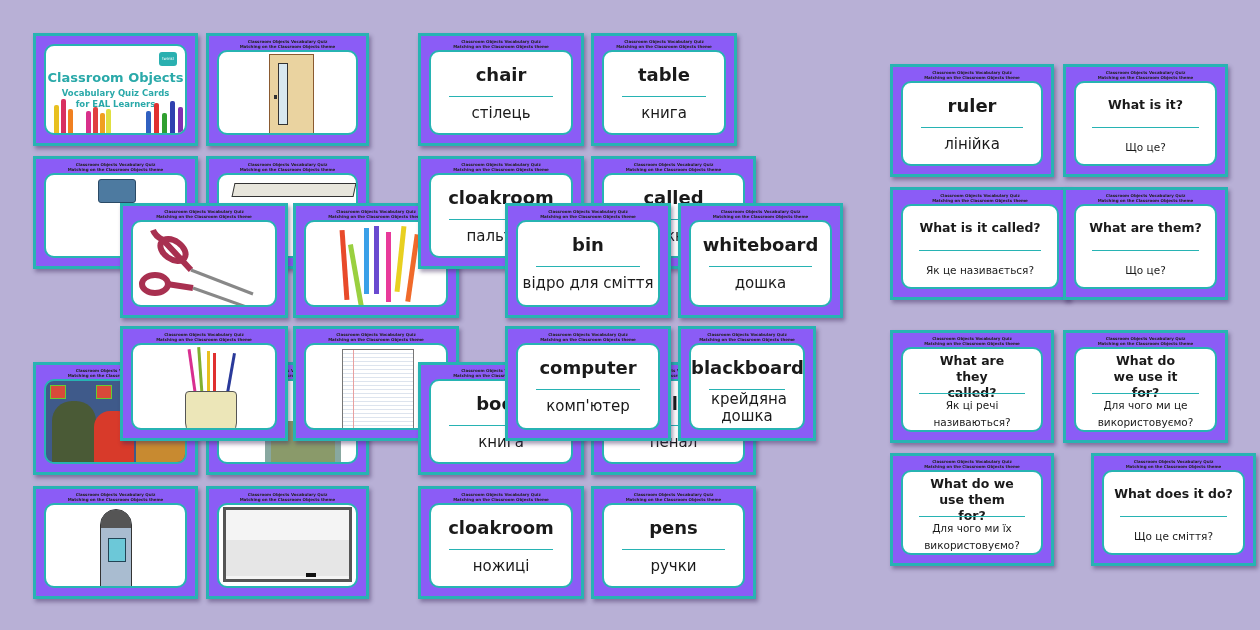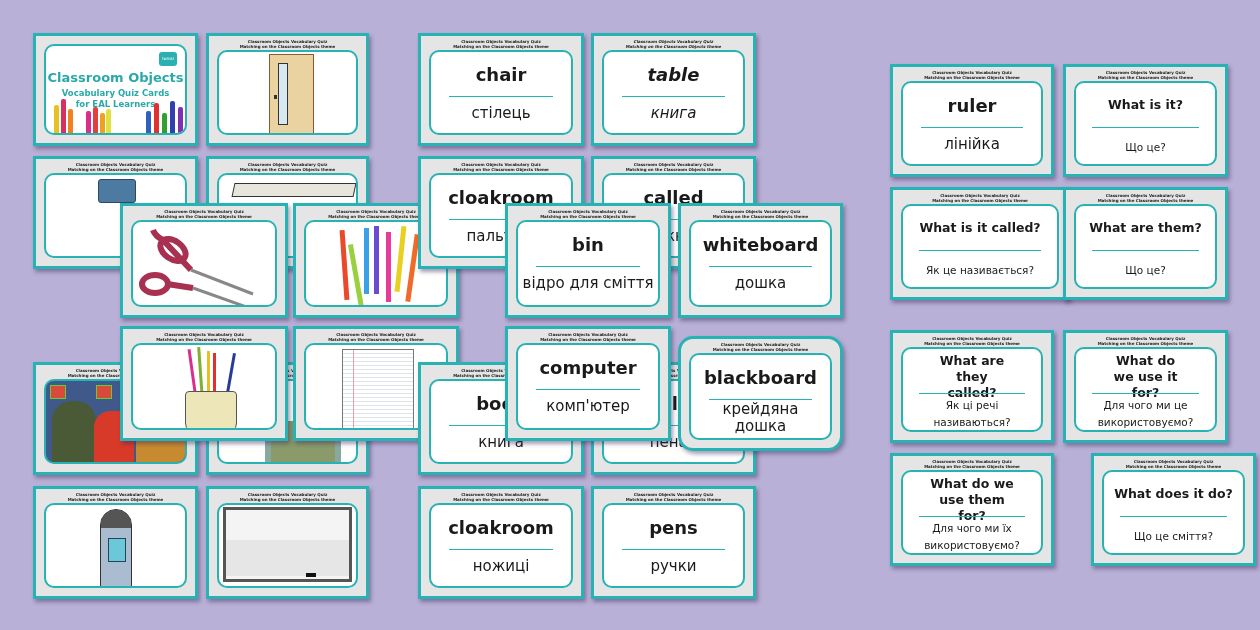--- a/index.html
+++ b/index.html
@@ -3,21 +3,21 @@
 <meta charset="utf-8">
 <style>
   html, body { margin:0; padding:0; }
   body {
     width:1260px; height:630px; overflow:hidden; position:relative;
     background:#b8b0d6;
     font-family:"DejaVu Sans", sans-serif;
   }
   .card {
     position:absolute; box-sizing:border-box;
-    background:#e5e5e5;
+    background:#8b5cf6;
     border:3px solid #27b3b3;
     box-shadow: 2px 3px 4px rgba(60,40,90,0.45);
   }
   .card .hdr {
     position:absolute; left:0; right:0; top:3px;
     text-align:center; font-size:4px; line-height:5px; font-weight:bold; color:#222;
     white-space:nowrap; overflow:hidden;
   }
   .card .inner {
     position:absolute; left:8px; right:8px; top:14px; bottom:8px;
@@ -236,21 +236,21 @@
       <div>Classroom Objects Vocabulary Quiz</div>
       <div>Matching on the Classroom Objects theme</div>
     </div>
   <div class="inner">
     <div class="en">chair</div>
     <div class="line"></div>
     <div class="ua">стілець</div>
   </div>
 </div>
 
-<div class="card word" style="left:591px;top:33px;width:165px;height:113px;font-style:italic;">
+<div class="card word" style="left:591px;top:33px;width:146px;height:113px;">
   <div class="hdr">
       <div>Classroom Objects Vocabulary Quiz</div>
       <div>Matching on the Classroom Objects theme</div>
     </div>
   <div class="inner">
     <div class="en">table</div>
     <div class="line"></div>
     <div class="ua">книга</div>
   </div>
 </div>
@@ -356,21 +356,21 @@
       <div>Classroom Objects Vocabulary Quiz</div>
       <div>Matching on the Classroom Objects theme</div>
     </div>
   <div class="inner">
     <div class="en">computer</div>
     <div class="line"></div>
     <div class="ua">комп'ютер</div>
   </div>
 </div>
 
-<div class="card word" style="left:678px;top:336px;width:165px;height:115px;border-radius:15px;">
+<div class="card word" style="left:678px;top:326px;width:138px;height:115px;">
   <div class="hdr">
       <div>Classroom Objects Vocabulary Quiz</div>
       <div>Matching on the Classroom Objects theme</div>
     </div>
   <div class="inner">
     <div class="en">blackboard</div>
     <div class="line"></div>
     <div class="ua two" style="left:20px;right:20px;">крейдяна дошка</div>
   </div>
 </div>

